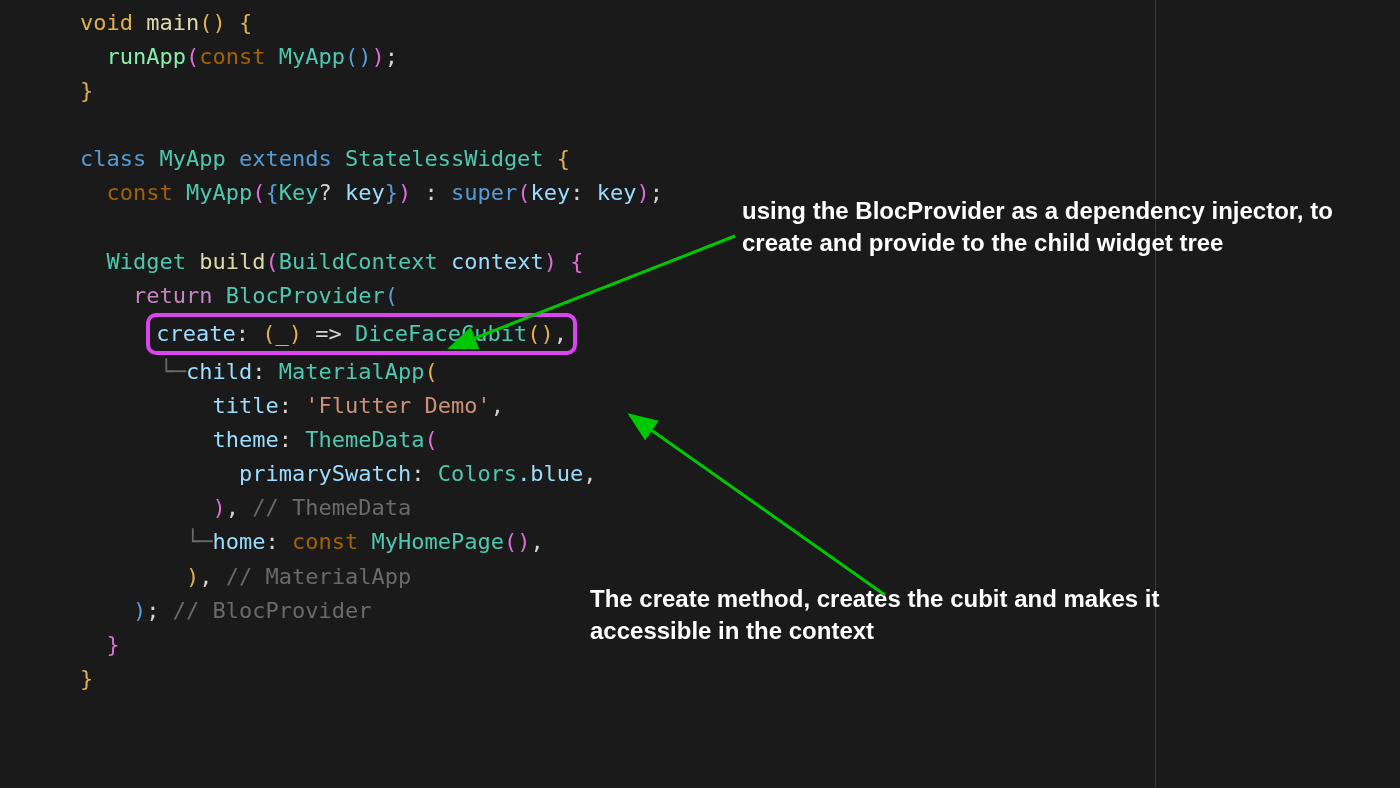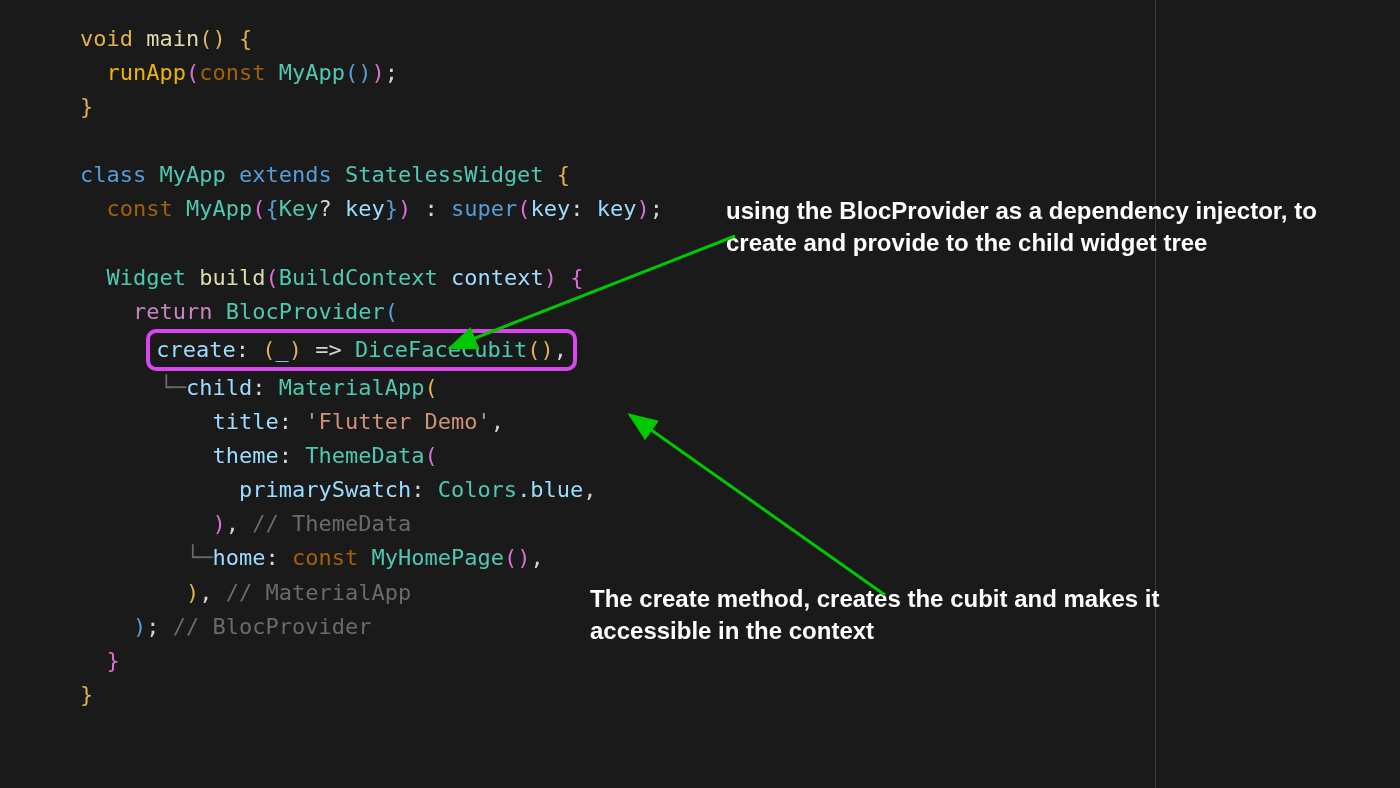--- a/index.html
+++ b/index.html
@@ -8,40 +8,40 @@
     height: 788px;
     background: #1a1a1a;
     font-family: 'Menlo', 'Consolas', monospace;
     font-size: 22px;
     line-height: 1.55;
     color: #d4d4d4;
     overflow: hidden;
     position: relative;
   }
   .editor {
-    padding: 22px 0 0 80px;
+    padding: 6px 0 0 80px;
     position: relative;
     height: 100%;
   }
   .ruler {
     position: absolute;
     top: 0;
     left: 1155px;
     width: 1px;
     height: 100%;
     background: #3a3a3a;
   }
   .line { white-space: pre; position: relative; }
   .kw-void { color: #e0b050; }
   .kw-blue { color: #569cd6; }
   .kw-extends { color: #569cd6; }
   .kw-return { color: #c586c0; }
   .kw-const { color: #a16207; }
   .fn { color: #dcdcaa; }
-  .fn-call { color: #eab308; }
+  .fn-call { color: #86efac; }
   .op { color: #d4d4d4; }
   .paren { color: #e0b050; }
   .paren2 { color: #da70d6; }
   .paren3 { color: #569cd6; }
   .brace { color: #e0b050; }
   .brace2 { color: #da70d6; }
   .semi { color: #d4d4d4; }
   .str { color: #ce9178; }
   .param { color: #9cdcfe; }
   .named { color: #9cdcfe; }
@@ -112,21 +112,21 @@
 
   <div class="line">        <span class="paren">)</span><span class="op">,</span><span class="comment"> // MaterialApp</span></div>
 
   <div class="line">    <span class="paren3">)</span><span class="semi">;</span><span class="comment"> // BlocProvider</span></div>
 
   <div class="line">  <span class="brace2">}</span></div>
 
   <div class="line"><span class="brace">}</span></div>
 </div>
 
-<div class="annotation" style="top:195px; left:726px;">using the BlocProvider as a dependency injector, to create and provide to the child widget tree</div>
+<div class="annotation" style="top:195px; left:742px;">using the BlocProvider as a dependency injector, to create and provide to the child widget tree</div>
 
 <div class="annotation" style="top:583px; left:590px;">The create method, creates the cubit and makes it accessible in the context</div>
 
 <svg class="arrow-svg" style="top:0;left:0;" width="1400" height="788">
   <defs>
     <marker id="arrowhead1" markerWidth="10" markerHeight="8" refX="9" refY="4" orient="auto">
       <polygon points="0 0, 10 4, 0 8" fill="#00c800"></polygon>
     </marker>
   </defs>
   <line x1="735" y1="236" x2="450" y2="348" stroke="#00c800" stroke-width="3" marker-end="url(#arrowhead1)"></line>

